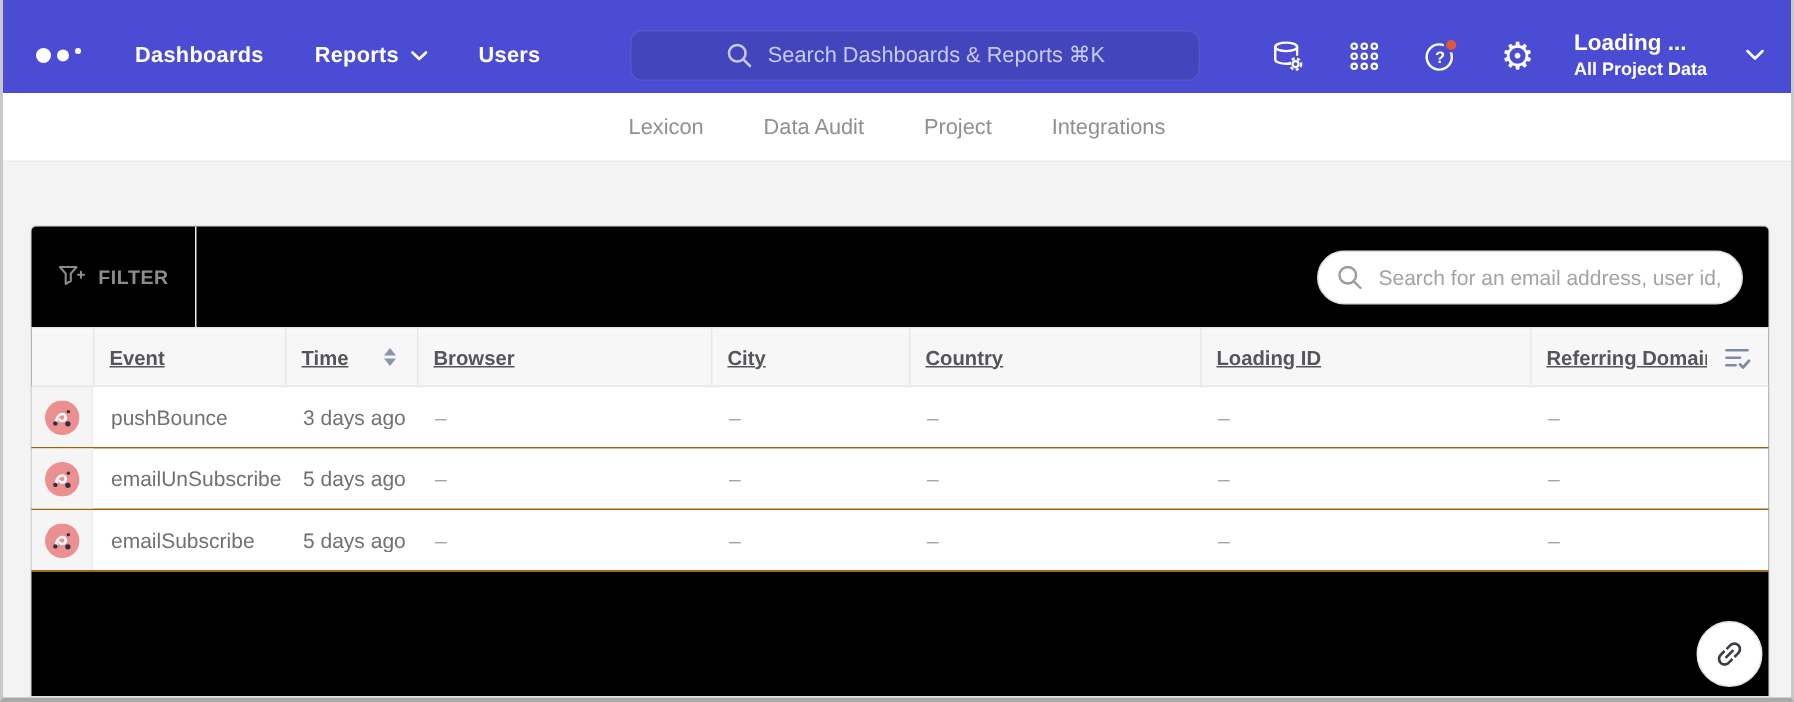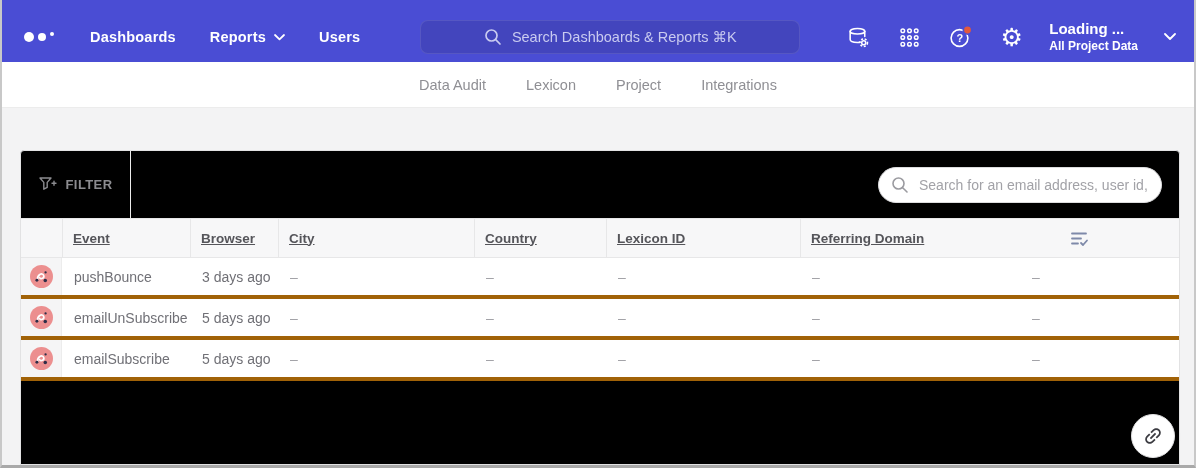--- a/index.html
+++ b/index.html
@@ -53,21 +53,21 @@
            color:#55555a; font-size:13.5px; font-weight:700; }
   .th { display:flex; align-items:center; height:100%; padding-left:10px; white-space:nowrap; overflow:hidden;text-decoration:underline; }
   .th.bordered { border-left:1px solid #e7e7e8; }
   .th-time { justify-content:space-between; padding-right:14px; cursor:pointer; }
   .th-icon { justify-content:center; padding:0; cursor:pointer; }
   .sort { display:flex; flex-direction:column; gap:2px; }
   .sort i { display:block; width:0; height:0; border-left:4px solid transparent; border-right:4px solid transparent; }
   .sort .up { border-bottom:5px solid #8a93b0; }
   .sort .down { border-top:5px solid #8a93b0; }
 
-  .trow { height:41px; border-bottom:4px solid #a16207; align-items:center; font-size:14px; color:#707076; cursor:pointer; background:#fff; }
+  .trow { height:41px; border-bottom:1px solid #a16207; align-items:center; font-size:14px; color:#707076; cursor:pointer; background:#fff; }
   .td { padding-left:12px; white-space:nowrap; overflow:hidden; }
   .td-avatar { height:100%; padding:0; background:#f5f5f6; border-right:1px solid #ececec; display:flex; align-items:center; justify-content:center; }
   .td.dash { color:#a3a3a8; }
 
   .fab { position:absolute; right:4px; top:263px; width:44px; height:44px; border-radius:50%; background:#fff;
          border:1px solid #e3e3e4; box-shadow:0 1px 6px rgba(0,0,0,.14); display:flex; align-items:center;
          justify-content:center; cursor:pointer; }
   .fab svg { transform:rotate(-45deg); }
 </style>
 </head>
@@ -137,22 +137,22 @@
         <div class="p-title">Loading ...</div>
         <div class="p-sub">All Project Data</div>
       </div>
       <svg class="proj-chev" width="12" height="8" viewBox="0 0 12 8">
         <polyline points="1,1 6,6 11,1" fill="none" stroke="#fff" stroke-width="1.8" stroke-linecap="round" stroke-linejoin="round"></polyline>
       </svg>
     </div>
   </header>
 
   <nav class="tabbar">
+    <div class="tab">Lexicon</div>
     <div class="tab">Data Audit</div>
-    <div class="tab">Lexicon</div>
     <div class="tab">Project</div>
     <div class="tab">Integrations</div>
   </nav>
 
   <main class="page">
     <section class="card">
 
       <div class="toolbar">
         <button class="filter-btn">
           <svg width="19" height="15" viewBox="0 0 19 15">
@@ -167,24 +167,31 @@
             <circle cx="7.5" cy="7.5" r="5.5" fill="none" stroke="#9b9ba0" stroke-width="1.6"></circle>
             <line x1="11.7" y1="11.7" x2="16" y2="16" stroke="#9b9ba0" stroke-width="1.6" stroke-linecap="round"></line>
           </svg>
           <input type="text" placeholder="Search for an email address, user id, etc." style="">
         </div>
       </div>
 
       <div class="thead">
         <div class="th"></div>
         <div class="th bordered">Event</div>
+        <div class="th bordered th-time">
+          <span>Time</span>
+          <span class="sort">
+              <i class="up"></i>
+              <i class="down"></i>
+            </span>
+        </div>
         <div class="th bordered">Browser</div>
         <div class="th bordered">City</div>
         <div class="th bordered">Country</div>
-        <div class="th bordered">Lexicon ID</div>
+        <div class="th bordered">Loading ID</div>
         <div class="th bordered">Referring Domain</div>
         <div class="th th-icon">
           <svg width="19" height="19" viewBox="0 0 19 19" fill="none" stroke="#7e89a9" stroke-width="1.8" stroke-linecap="round" stroke-linejoin="round">
             <path d="M2 4.5 H16"></path>
               <path d="M2 9.5 H11"></path>
               <path d="M2 14.5 H8"></path>
             <polyline points="11,14 13,16 17,11.5"></polyline>
           </svg>
         </div>
       </div>

